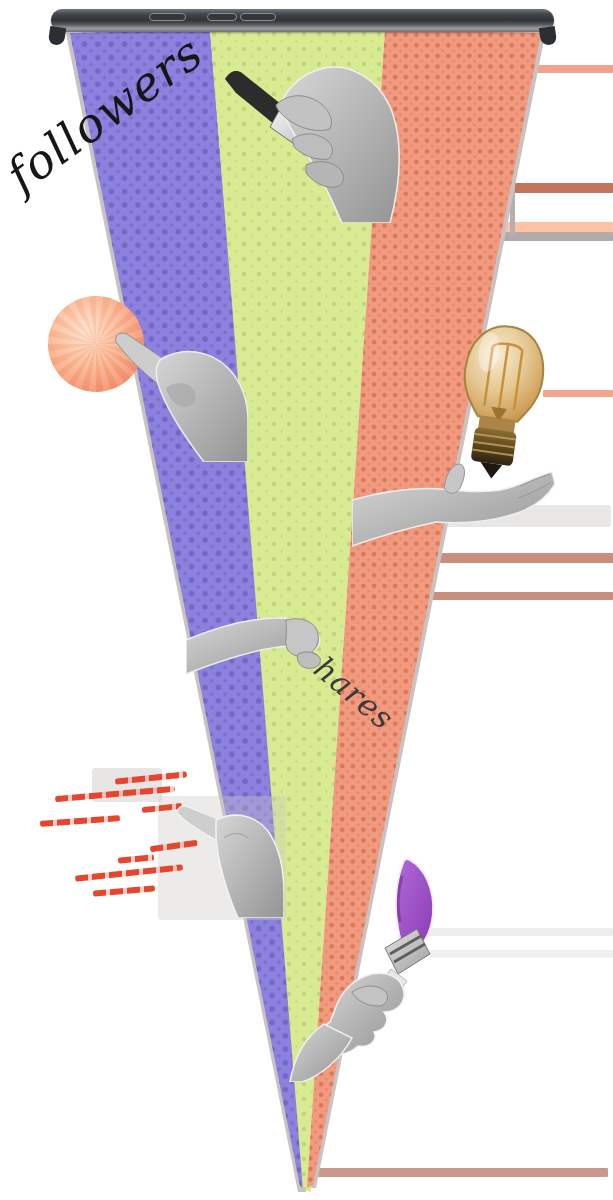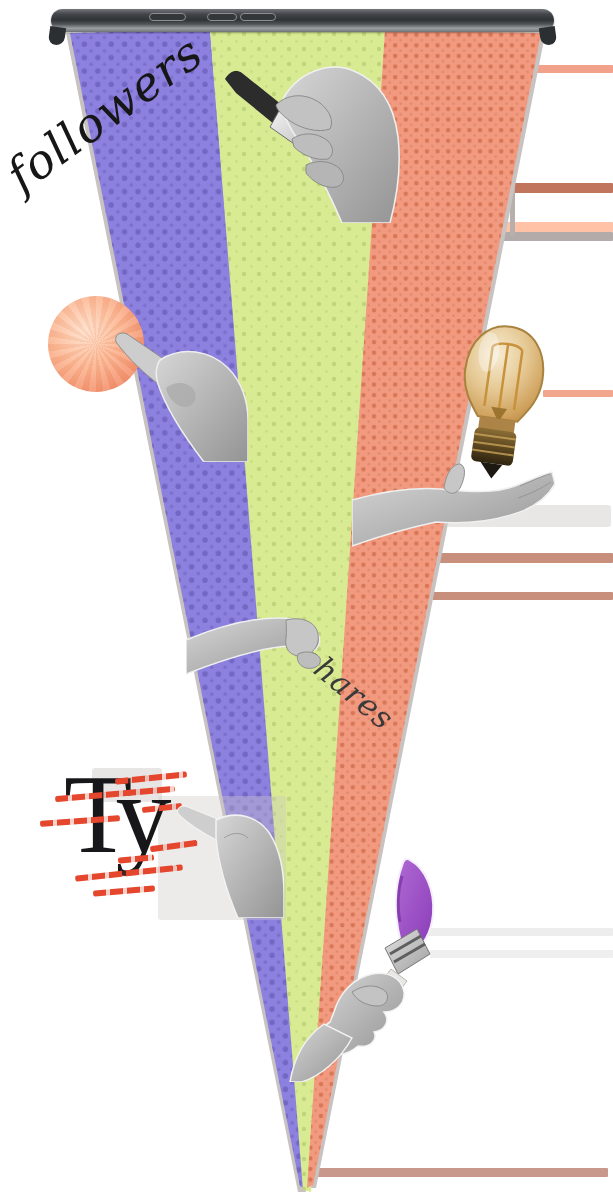--- a/index.html
+++ b/index.html
@@ -106,21 +106,20 @@
 
   <div class="sphere abs" style="background:
          repeating-conic-gradient(rgba(255,255,255,.10) 0deg 9deg, rgba(190,90,50,.07) 9deg 18deg),
          radial-gradient(circle at 38% 36%, #ffe0cb 0%, #fcb793 40%, #f49470 72%, #ec8158 100%);"></div>
 
   <div class="word word-followers">followers</div>
   <div class="word word-shares">shares</div>
 
   <div class="halo" style="left:92px;top:768px;width:70px;height:34px;"></div>
   <div class="halo" style="left:158px;top:796px;width:128px;height:124px;background:rgba(203,199,196,.35);"></div>
-  <div class="word word-ty">Ty</div>
   <div class="scribble" style="left:115px;top:775px;width:72px;transform:rotate(-6deg);"></div>
   <div class="scribble" style="left:55px;top:791px;width:120px;transform:rotate(-5deg);"></div>
   <div class="scribble" style="left:142px;top:805px;width:40px;transform:rotate(-6deg);"></div>
   <div class="scribble" style="left:40px;top:818px;width:80px;transform:rotate(-4deg);"></div>
   <div class="scribble" style="left:150px;top:843px;width:48px;transform:rotate(-8deg);"></div>
   <div class="scribble" style="left:118px;top:856px;width:36px;transform:rotate(-5deg);"></div>
   <div class="scribble" style="left:75px;top:870px;width:108px;transform:rotate(-6deg);"></div>
   <div class="scribble" style="left:93px;top:888px;width:62px;transform:rotate(-5deg);"></div>
 
   <svg class="abs" style="left:222px;top:45px;" width="185" height="178" viewBox="0 0 185 178">

